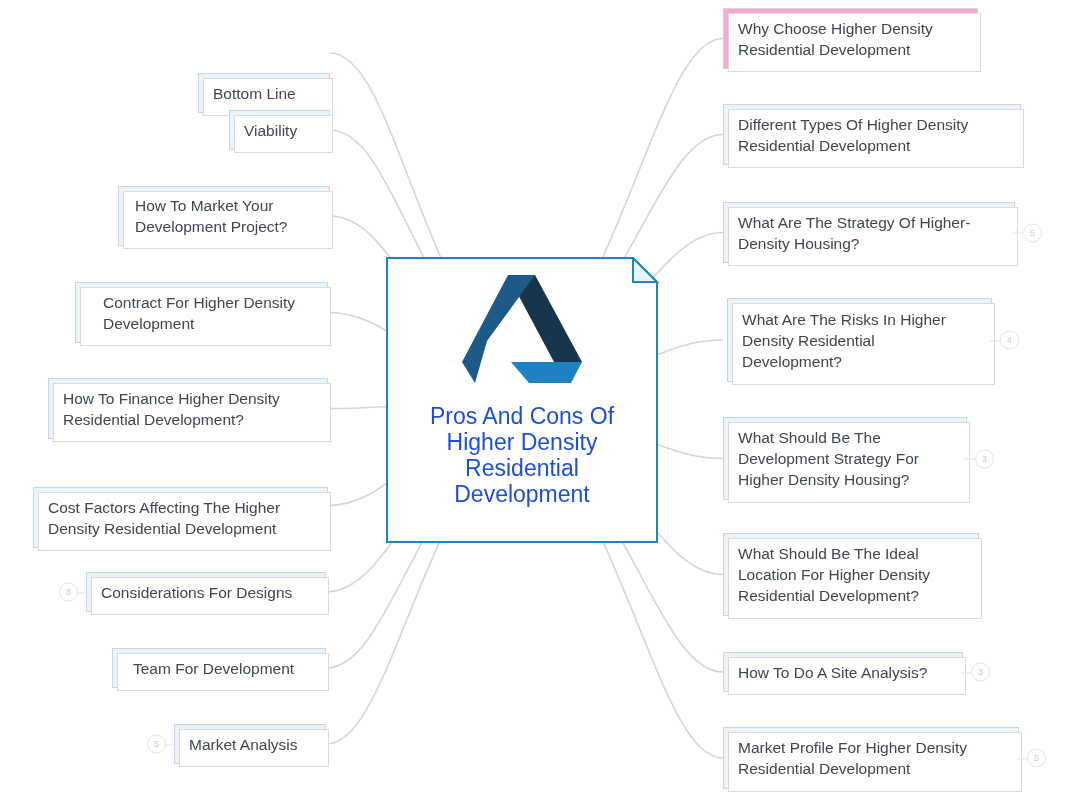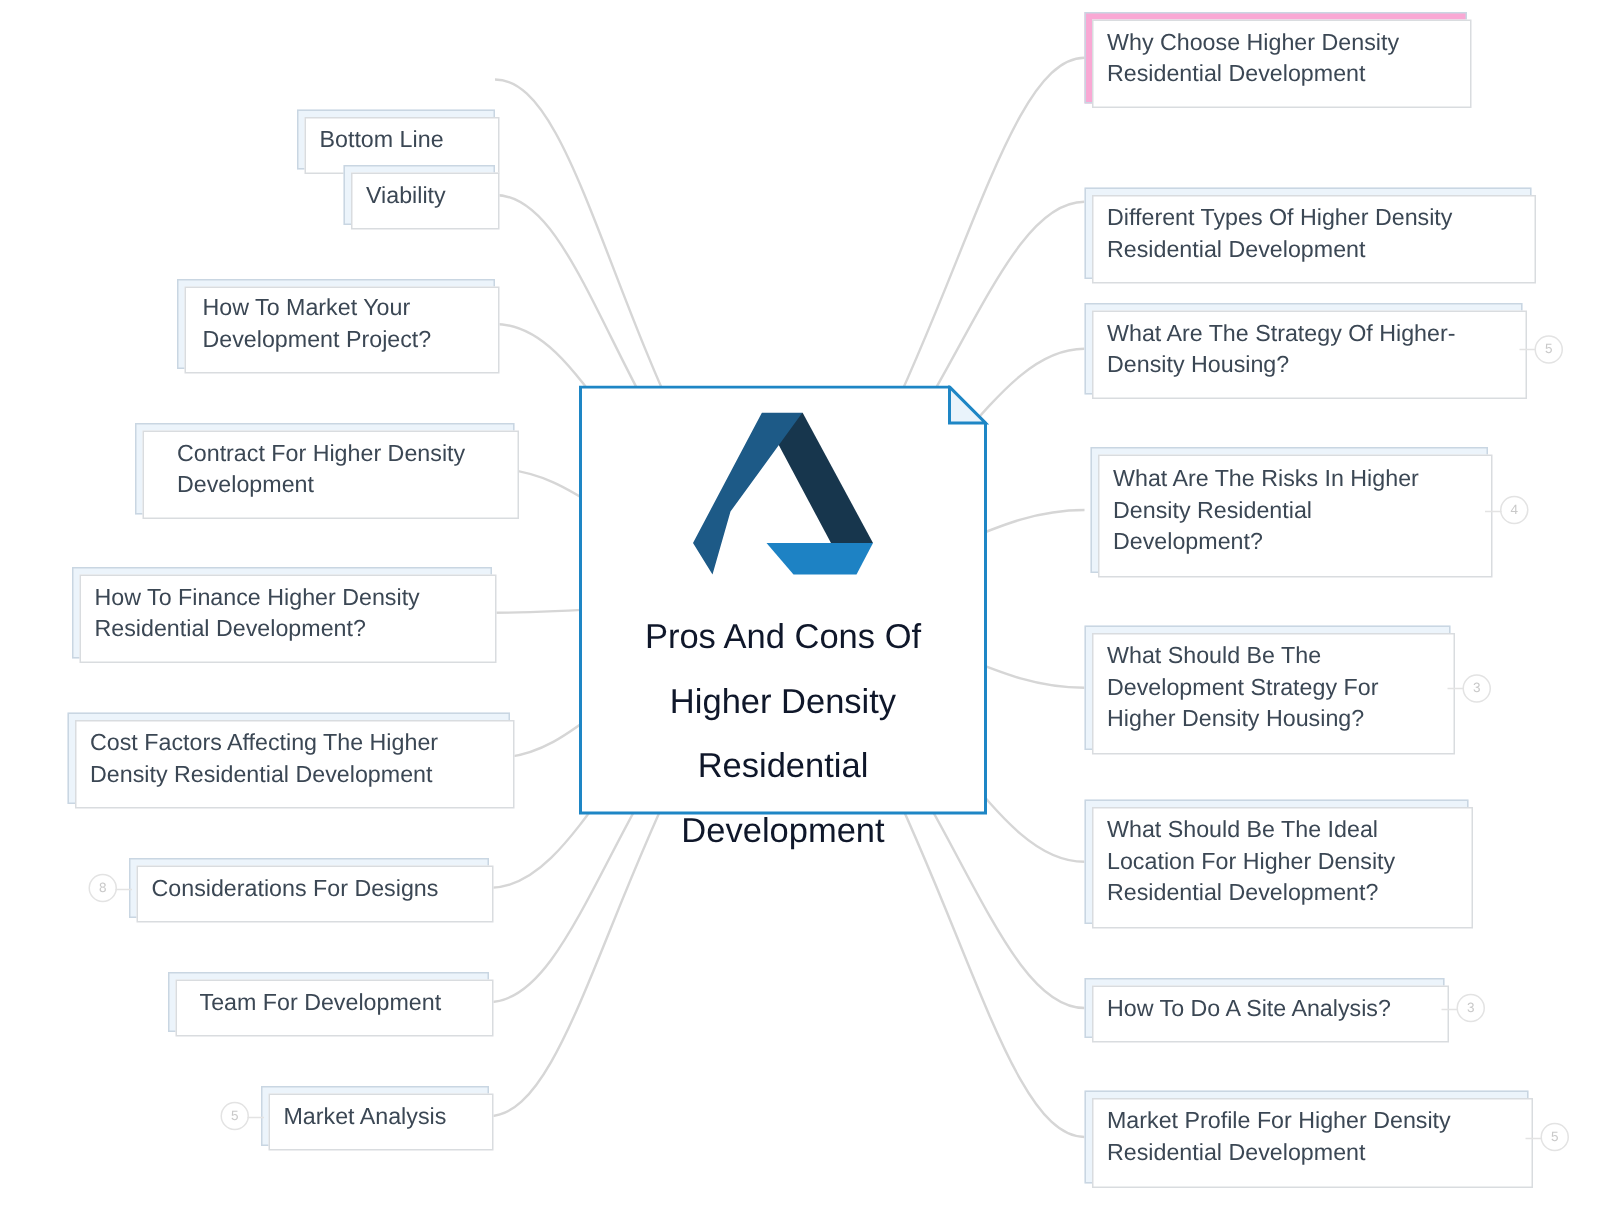--- a/index.html
+++ b/index.html
@@ -26,21 +26,21 @@
   .badge::before{content:'';position:absolute;width:11px;height:1px;background:#e3e3e3;top:50%;}
   .badge-left{left:-28px;}
   .badge-left::before{left:100%;}
   .badge-right{right:-28px;}
   .badge-right::before{right:100%;}
   #center-card{position:absolute;z-index:4;cursor:pointer;}
   #card-outline{position:absolute;left:0;top:0;}
   #logo{position:absolute;left:76px;top:18px;}
   #center-title{
     position:absolute;top:146px;left:50%;transform:translateX(-50%);
-    width:224px;text-align:center;color:#0f172a;font-size:23px;line-height:43px;
+    width:224px;text-align:center;color:#1d4ed8;font-size:23px;line-height:26px;
   }
 </style>
 </head>
 <body>
 
 <div id="canvas">
 
   <svg id="connectors" width="1080" height="805">
       <path d="M330,53 C390,53 412,261.2 522,400" fill="none" stroke="#d6d6d6" stroke-width="1.6"></path>
       <path d="M330,130 C390,130 412,292 522,400" fill="none" stroke="#d6d6d6" stroke-width="1.6"></path>
@@ -79,49 +79,49 @@
 
     </div>
     <div class="node" style="left: 229px; top: 110px; width: 101px; height: 40px;">
       <span class="node-label">Viability</span>
 
     </div>
     <div class="node" style="left: 118px; top: 186px; width: 212px; height: 60px; padding-left: 16px;">
       <span class="node-label">How To Market Your Development Project?</span>
 
     </div>
-    <div class="node" style="left: 90px; top: 282px; width: 253px; height: 61px; padding-left: 27px;">
+    <div class="node" style="left: 75px; top: 282px; width: 253px; height: 61px; padding-left: 27px;">
       <span class="node-label">Contract For Higher Density Development</span>
 
     </div>
     <div class="node" style="left: 48px; top: 378px; width: 280px; height: 61px;">
       <span class="node-label">How To Finance Higher Density Residential Development?</span>
 
     </div>
-    <div class="node" style="left: 33px; top: 475px; width: 295px; height: 61px; margin-left: 12px;">
+    <div class="node" style="left: 33px; top: 487px; width: 295px; height: 61px;">
       <span class="node-label">Cost Factors Affecting The Higher Density Residential Development</span>
 
     </div>
     <div class="node" style="left: 86px; top: 572px; width: 240px; height: 40px;">
       <span class="node-label">Considerations For Designs</span>
       <span class="badge badge-left">8</span>
     </div>
     <div class="node" style="left: 112px; top: 648px; width: 214px; height: 40px; padding-left: 20px;">
       <span class="node-label">Team For Development</span>
 
     </div>
     <div class="node" style="left: 174px; top: 724px; width: 152px; height: 40px;">
       <span class="node-label">Market Analysis</span>
       <span class="badge badge-left">5</span>
     </div>
     <div class="node" style="left: 723px; top: 8px; width: 255px; height: 61px; background: #f9a8d4;">
       <span class="node-label">Why Choose Higher Density Residential Development</span>
 
     </div>
-    <div class="node" style="left: 723px; top: 104px; width: 298px; height: 61px; margin-top: 21px;">
+    <div class="node" style="left: 723px; top: 104px; width: 298px; height: 61px;">
       <span class="node-label">Different Types Of Higher Density Residential Development</span>
 
     </div>
     <div class="node" style="left: 723px; top: 202px; width: 292px; height: 61px;">
       <span class="node-label">What Are The Strategy Of Higher-Density Housing?</span>
       <span class="badge badge-right">5</span>
     </div>
     <div class="node" style="left: 727px; top: 298px; width: 265px; height: 84px;">
       <span class="node-label">What Are The Risks In Higher Density Residential Development?</span>
       <span class="badge badge-right">4</span>

